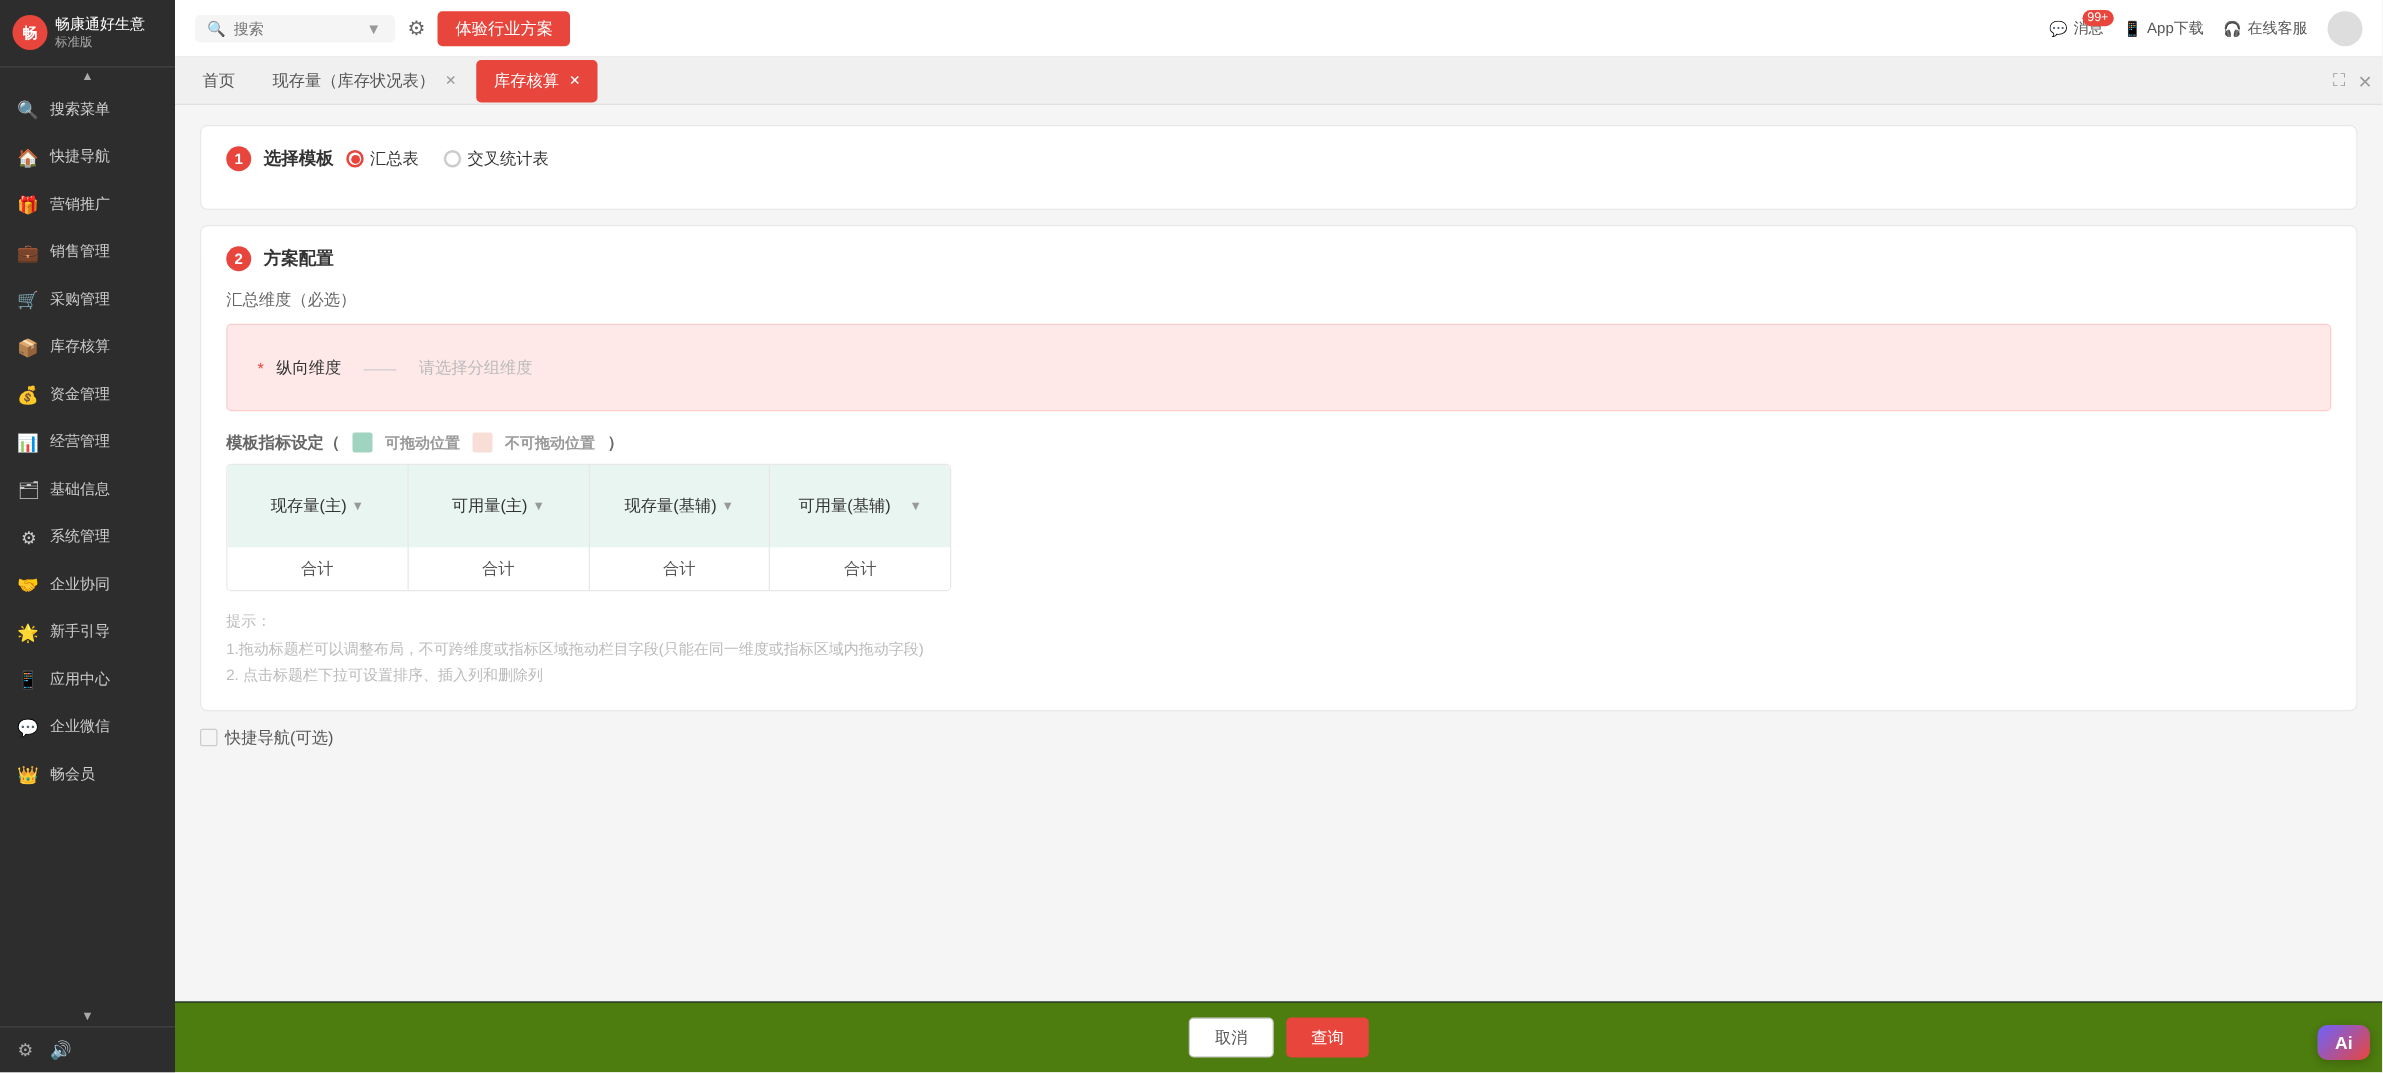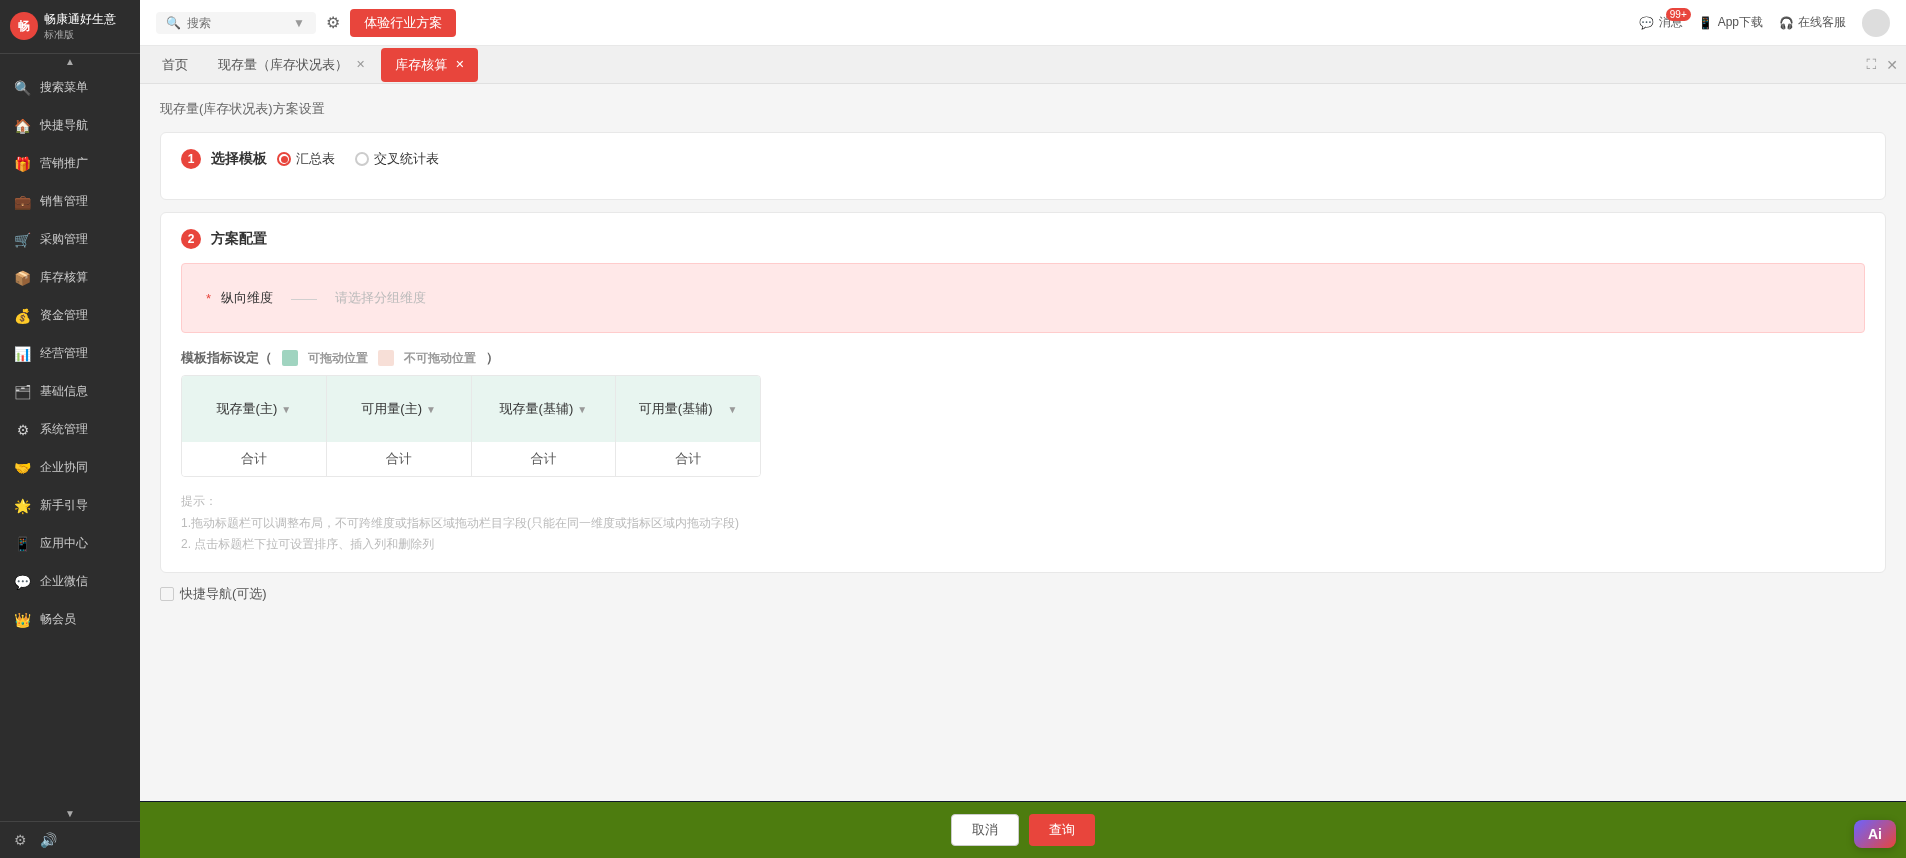--- a/index.html
+++ b/index.html
@@ -325,21 +325,20 @@
       <span>库存核算</span>
       <span class="tab-close" style="color:#fff;">✕</span>
     </div>
     <div style="flex:1;"></div>
     <span style="color:#999;font-size:14px;cursor:pointer;">⛶</span>
     <span style="color:#999;font-size:14px;cursor:pointer;margin-left:8px;">✕</span>
   </div>
 
   <div style="flex:1;display:flex;flex-direction:column;overflow:hidden;">
     <div class="content">
-      <div class="page-title">现存量(库存状况表)方案设置</div>
 
       <div class="section-card">
         <div class="step-header">
           <div class="step-num">1</div>
           <span class="step-title">选择模板</span>
           <div class="radio-group">
             <label class="radio-item">
               <div class="radio-circle checked">
                 <div class="radio-dot"></div>
               </div>
@@ -352,20 +351,21 @@
           </div>
         </div>
       </div>
 
       <div class="section-card">
         <div class="step-header">
           <div class="step-num">2</div>
           <span class="step-title">方案配置</span>
         </div>
 
+        <div class="section-label">汇总维度（必选）</div>
 
         <div class="dimension-box">
           <span class="dimension-required">*</span>
           <span class="dimension-name">纵向维度</span>
           <span class="dimension-divider">——</span>
           <span class="dimension-placeholder">请选择分组维度</span>
         </div>
 
         <div class="indicator-settings">
           <div class="indicator-label">

